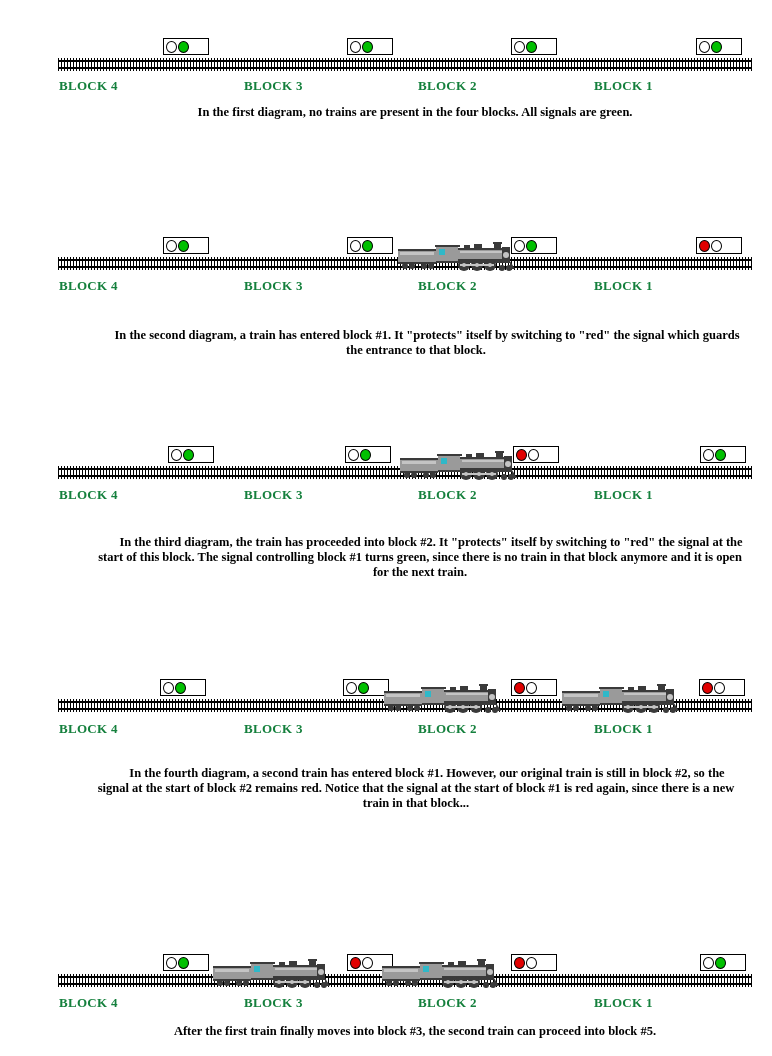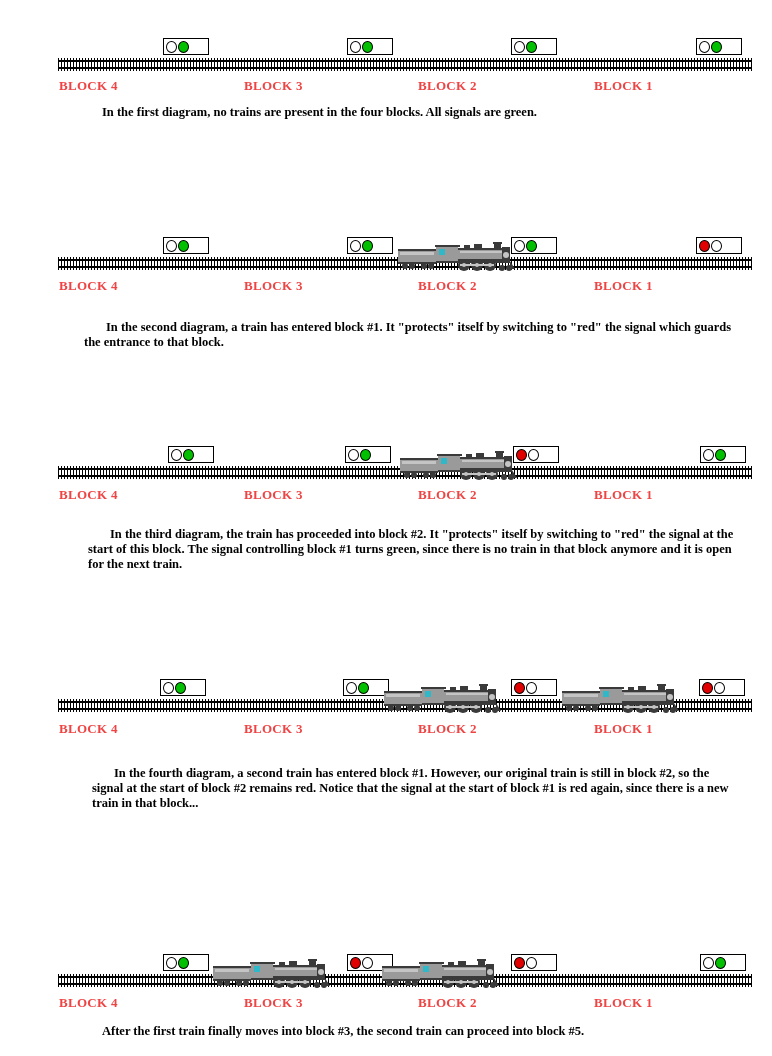--- a/index.html
+++ b/index.html
@@ -80,34 +80,35 @@
   .lamp.on-red   { background: #e00000; border-color: #000000; }
 
   
   .block-label {
     position: absolute;
     font-family: "Liberation Serif", "DejaVu Serif", serif;
     font-size: 13px;
     font-weight: bold;
     letter-spacing: 0.3px;
     white-space: nowrap;
-    color: #ef4444;
+    color: #15803d;
   }
 
   
   .caption {
     position: absolute;
     left: 80px;
     width: 648px;
     font-family: "Liberation Serif", "DejaVu Serif", serif;
     font-size: 12.5px;
     font-weight: bold;
     line-height: 15px;
     color: #000000;
     text-indent: 0;
+    text-align: center;
   }
 
   
   .loco {
     position: absolute;
     width: 118px;
     height: 32px;
   }
   .loco svg { display: block; width: 118px; height: 32px; }
 </style>
@@ -212,21 +213,21 @@
       <div class="loco" style="left: 398px; top: 241px;">
         <svg viewBox="0 0 118 32">
           <style>.b-main{fill:#1d7a1d;}.b-dark{fill:#0c4f0c;}.b-lite{fill:#3da83d;}.win{fill:#2fb8c8;}</style>
           <use href="#loco-sym"></use>
         </svg>
       </div>
       <div class="block-label" style="left: 59px; top: 278px;">BLOCK 4</div>
       <div class="block-label" style="left: 244px; top: 278px;">BLOCK 3</div>
       <div class="block-label" style="left: 418px; top: 278px;">BLOCK 2</div>
       <div class="block-label" style="left: 594px; top: 278px;">BLOCK 1</div>
-      <p class="caption" style="top: 316px; margin: 4px; text-indent: 22px;">In the second diagram, a train has entered block #1.  It "protects" itself by switching to "red" the signal which guards the entrance to that block.</p>
+      <p class="caption" style="top: 316px; margin: 12px; text-indent: 22px;">In the second diagram, a train has entered block #1.  It "protects" itself by switching to "red" the signal which guards the entrance to that block.</p>
     </div>
     <div class="diagram" style="top: 0px;">
       <div class="track" style="top: 466px;"></div>
       <div class="signal" style="left: 168px; top: 446px;">
         <span class="lamp"></span>
         <span class="lamp on-green"></span>
       </div>
       <div class="signal" style="left: 345px; top: 446px;">
         <span class="lamp"></span>
         <span class="lamp on-green"></span>
@@ -242,21 +243,21 @@
       <div class="loco" style="left: 400px; top: 450px;">
         <svg viewBox="0 0 118 32">
           <style>.b-main{fill:#1d7a1d;}.b-dark{fill:#0c4f0c;}.b-lite{fill:#3da83d;}.win{fill:#2fb8c8;}</style>
           <use href="#loco-sym"></use>
         </svg>
       </div>
       <div class="block-label" style="left: 59px; top: 487px;">BLOCK 4</div>
       <div class="block-label" style="left: 244px; top: 487px;">BLOCK 3</div>
       <div class="block-label" style="left: 418px; top: 487px;">BLOCK 2</div>
       <div class="block-label" style="left: 594px; top: 487px;">BLOCK 1</div>
-      <p class="caption" style="top: 519px; margin: 8px; text-indent: 22px;">In the third diagram, the train has proceeded into block #2.  It "protects" itself by switching to "red" the signal at the start of this block.  The signal controlling block #1 turns green, since there is no train in that block anymore and it is open for the next train.</p>
+      <p class="caption" style="top: 519px; margin: 16px; text-indent: 22px;">In the third diagram, the train has proceeded into block #2.  It "protects" itself by switching to "red" the signal at the start of this block.  The signal controlling block #1 turns green, since there is no train in that block anymore and it is open for the next train.</p>
     </div>
     <div class="diagram" style="top: 0px;">
       <div class="track" style="top: 699px;"></div>
       <div class="signal" style="left: 160px; top: 679px;">
         <span class="lamp"></span>
         <span class="lamp on-green"></span>
       </div>
       <div class="signal" style="left: 343px; top: 679px;">
         <span class="lamp"></span>
         <span class="lamp on-green"></span>

